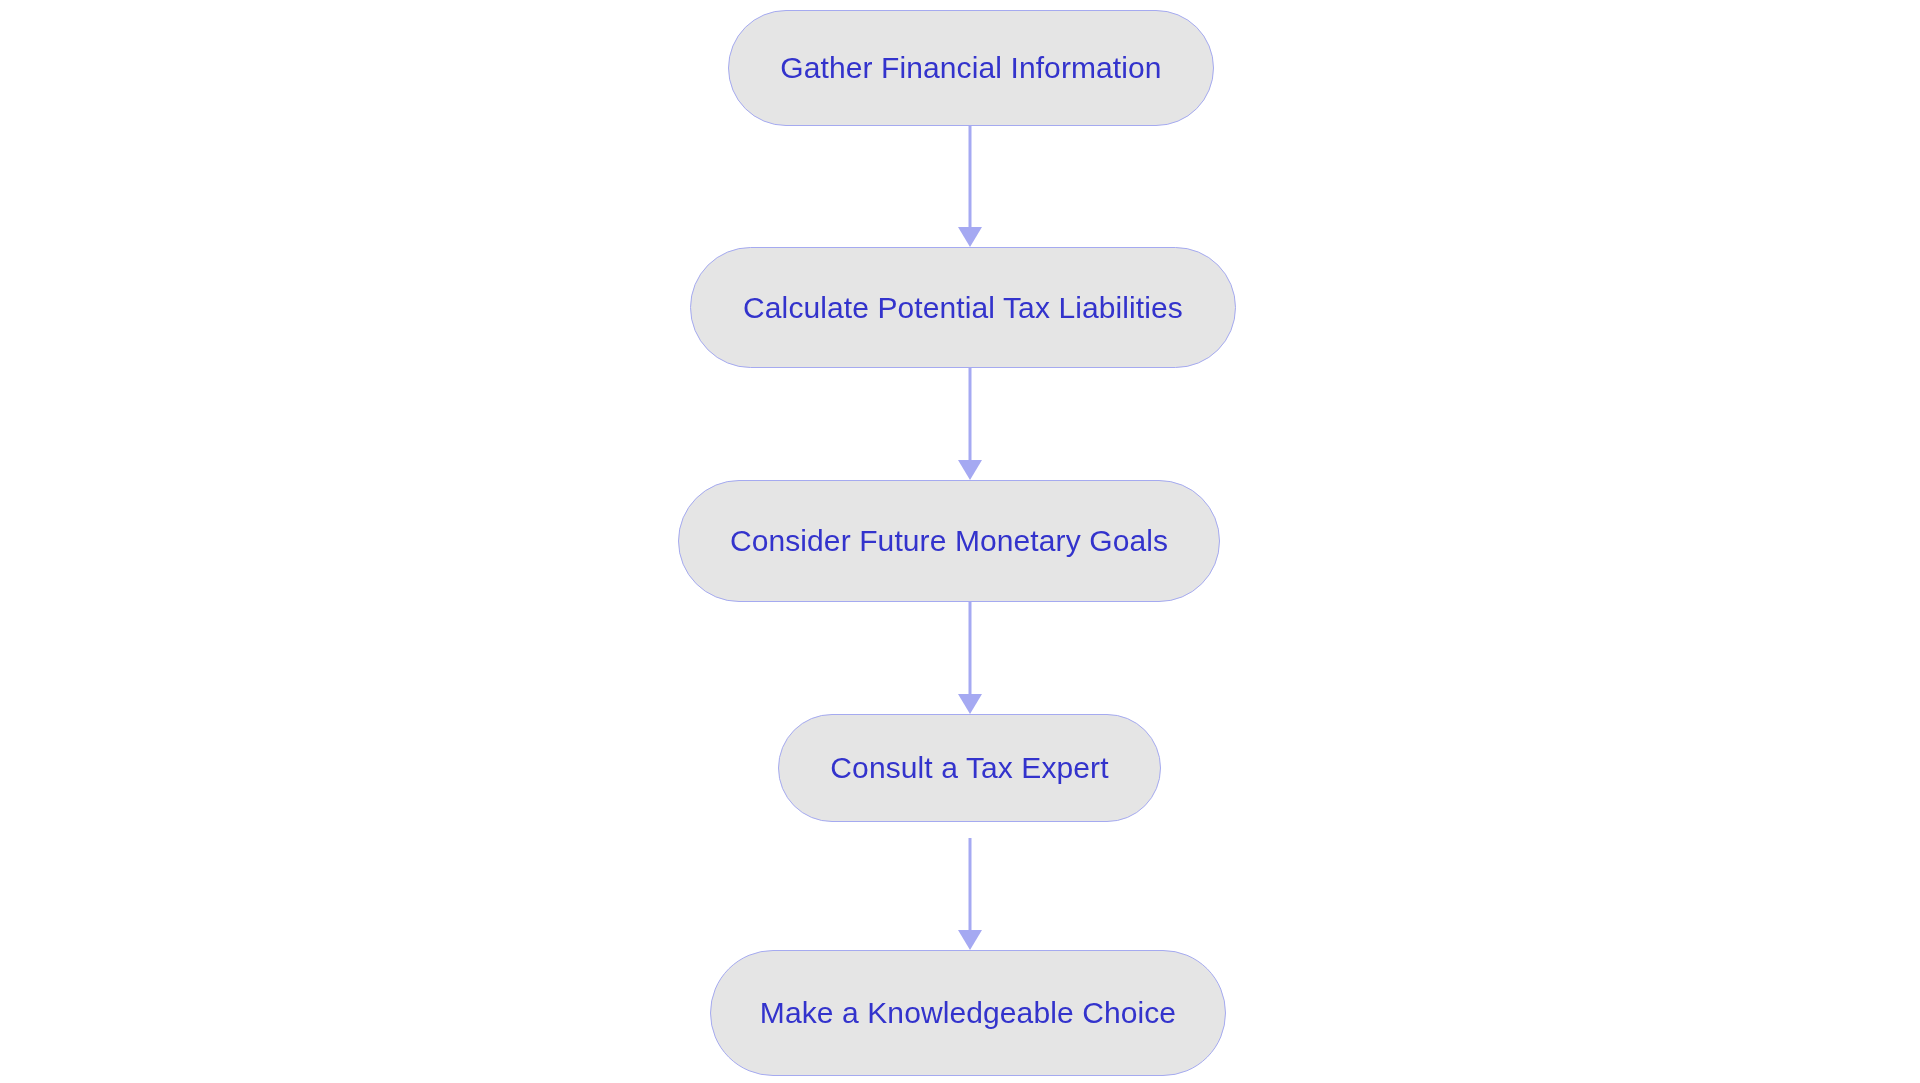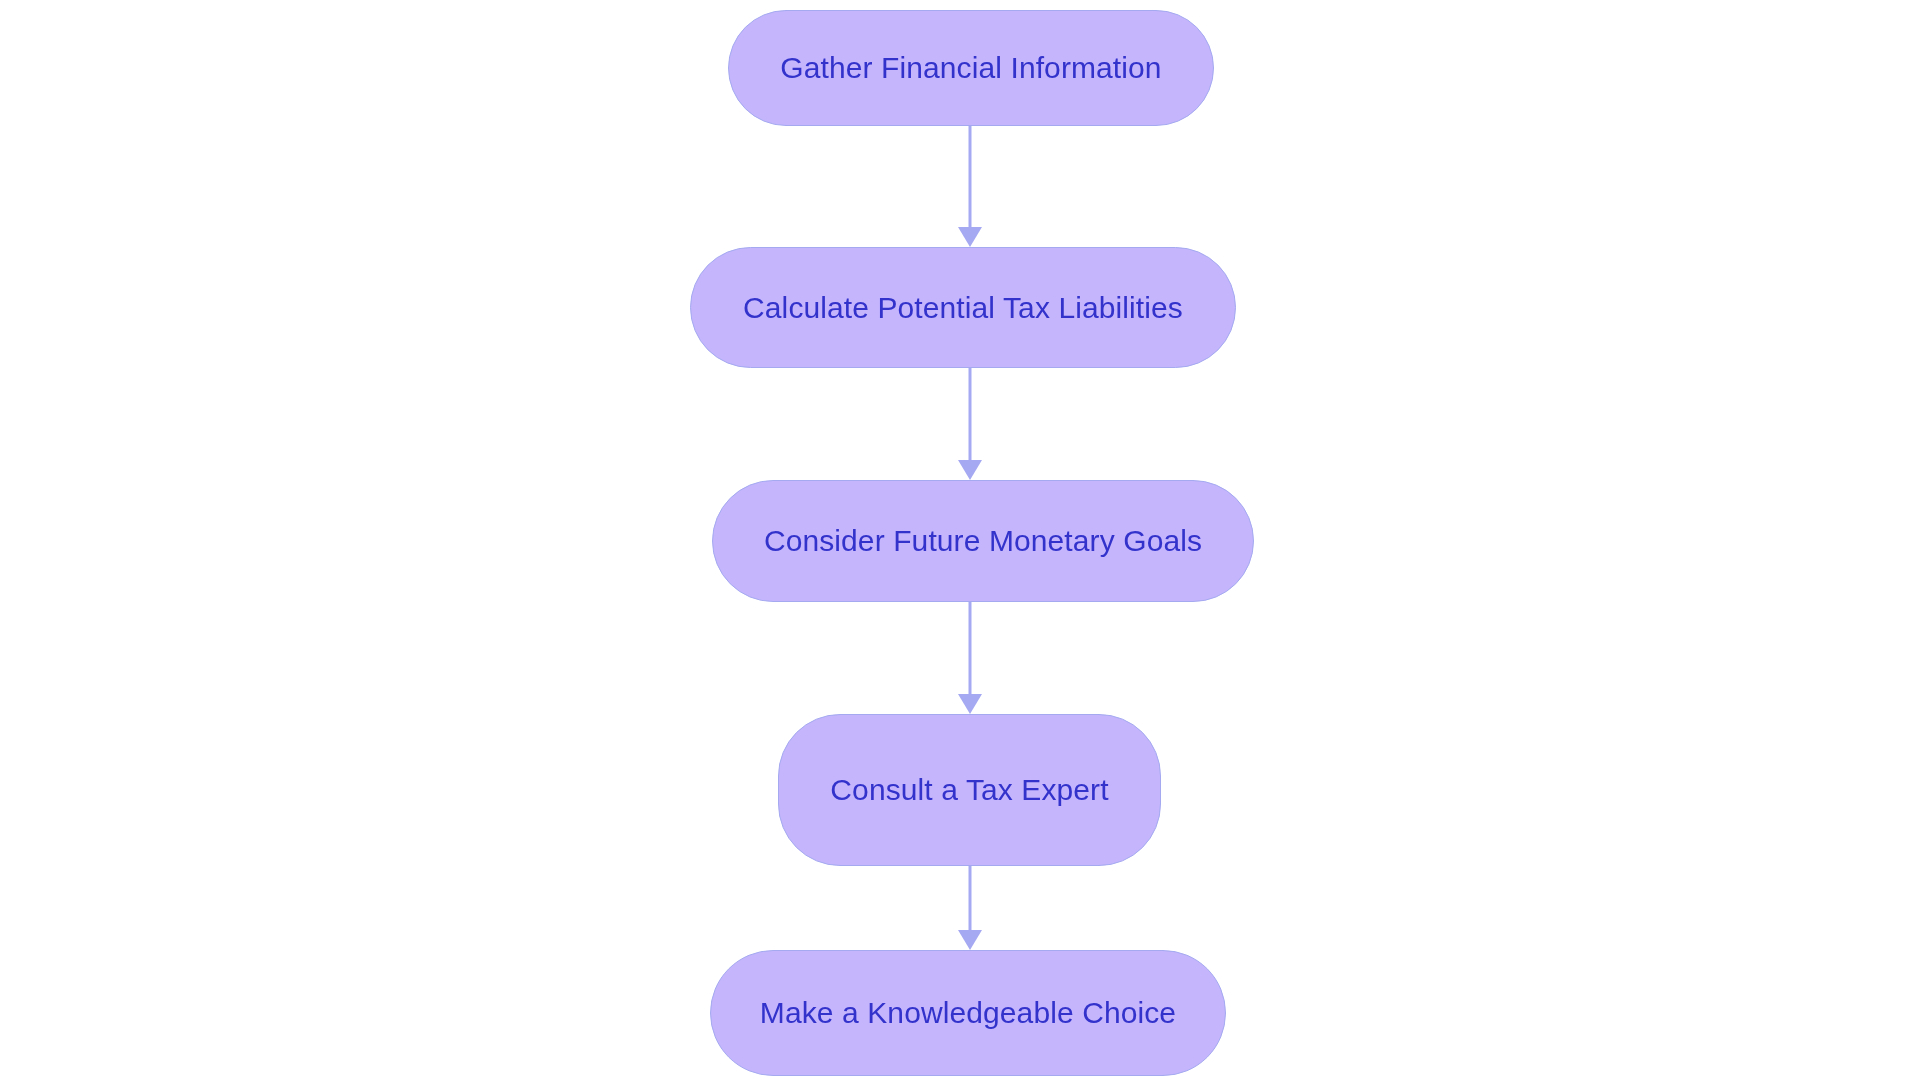--- a/index.html
+++ b/index.html
@@ -18,21 +18,21 @@
   #flowchart-canvas {
     position: relative;
     width: 1920px;
     height: 1083px;
     background: #ffffff;
   }
 
   .node {
     position: absolute;
     box-sizing: border-box;
-    background: #c4b5fd;
+    background: #e5e5e5;
     border: 1.6px solid #a5aaf0;
     border-radius: 62px;
     display: flex;
     align-items: center;
     justify-content: center;
     color: #3333cc;
     font-family: "Liberation Sans", sans-serif;
     font-weight: 400;
     letter-spacing: 0.1px;
     white-space: nowrap;
@@ -42,22 +42,22 @@
   .node-label {
     color: #3333cc;
     font-size: 30px;
     font-family: "Liberation Sans", sans-serif;
     font-weight: 400;
   }
 
   
   #node-0 { left: 728px;  top: 10px;   width: 486px; height: 116px; border-radius: 58px; }
   #node-1 { left: 690px;  top: 247px;  width: 546px; height: 121px; border-radius: 61px; }
-  #node-2 { left: 712px;  top: 480px;  width: 542px; height: 122px; border-radius: 61px; }
-  #node-3 { left: 778px;  top: 714px;  width: 383px; height: 152px; border-radius: 62px; }
+  #node-2 { left: 678px;  top: 480px;  width: 542px; height: 122px; border-radius: 61px; }
+  #node-3 { left: 778px;  top: 714px;  width: 383px; height: 108px; border-radius: 62px; }
   #node-4 { left: 710px;  top: 950px;  width: 516px; height: 126px; border-radius: 63px; align-items: center; }
 
   .connector {
     position: absolute;
     left: 0;
     top: 0;
     width: 1920px;
     height: 1083px;
     pointer-events: none;
   }

